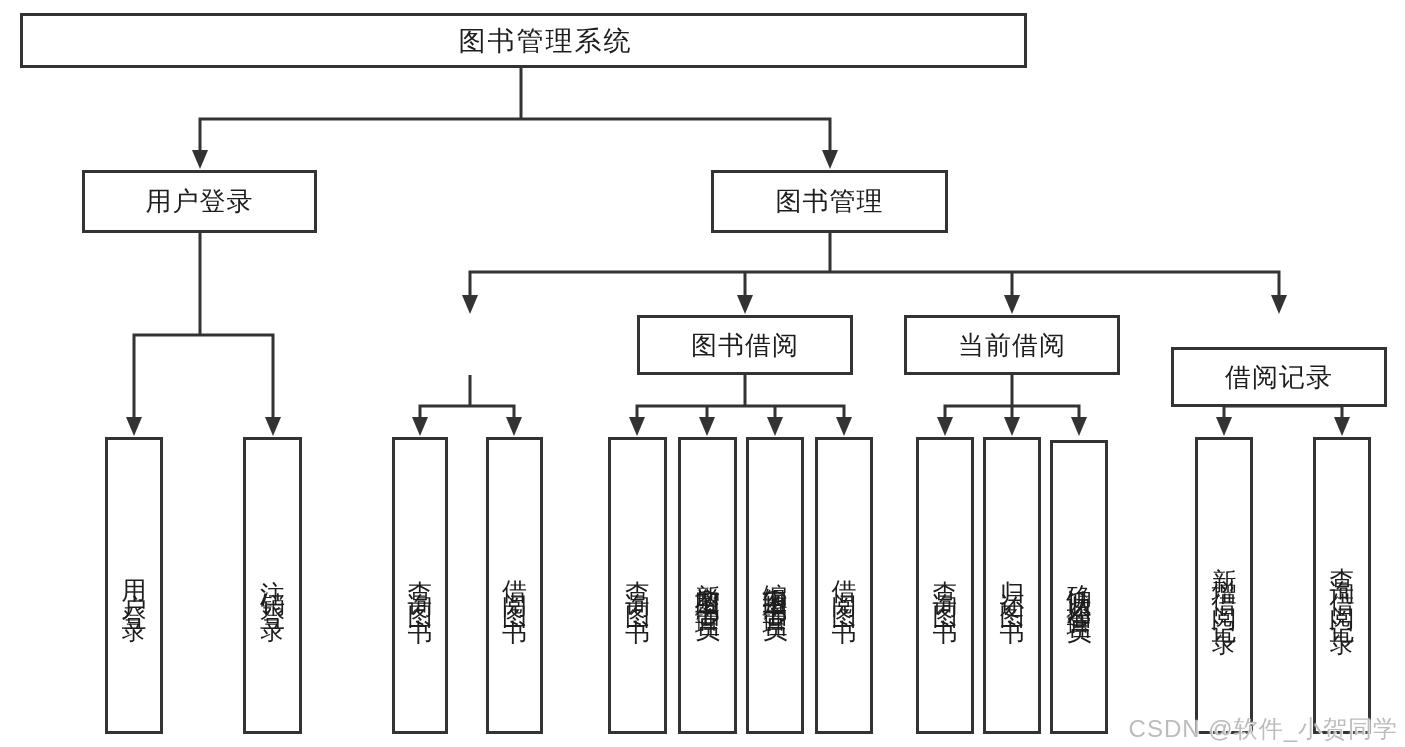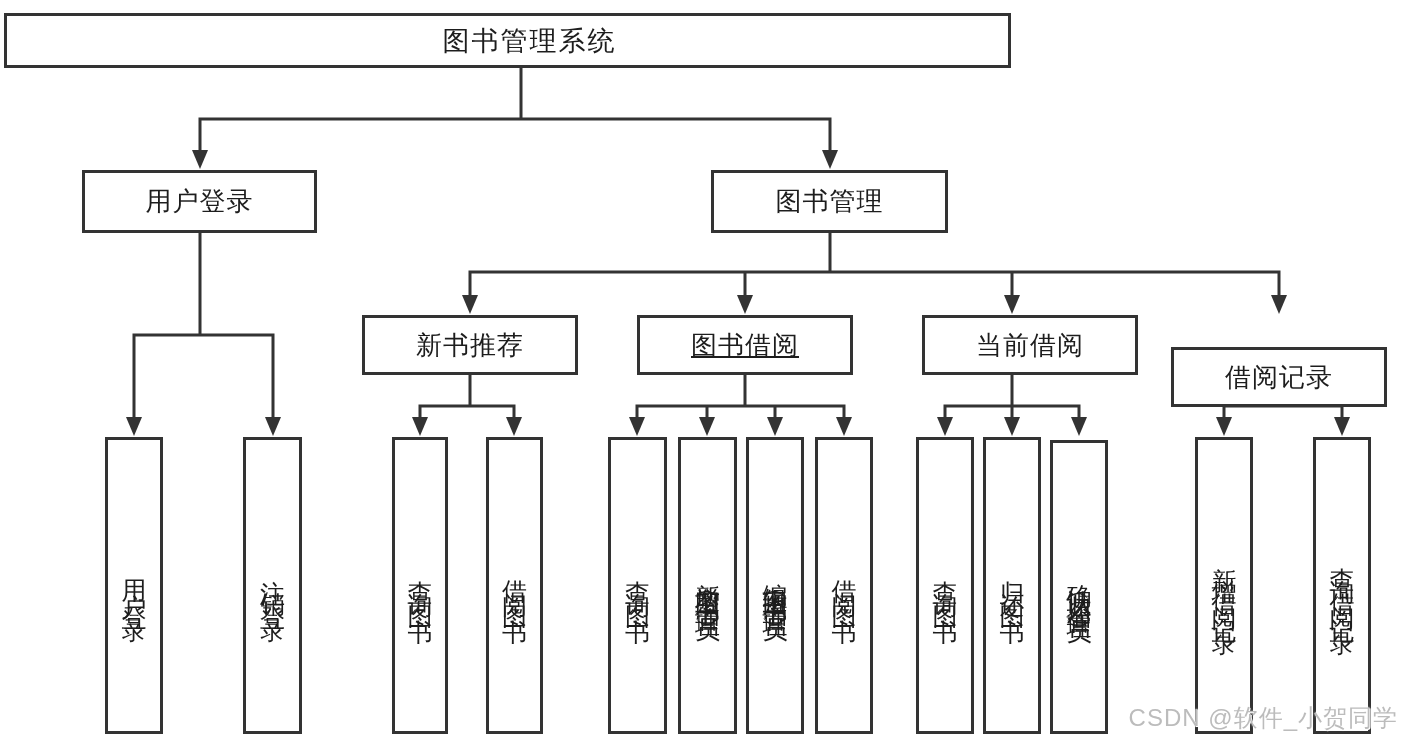--- a/index.html
+++ b/index.html
@@ -32,21 +32,21 @@
     writing-mode: vertical-rl;
     text-orientation: mixed;
     font-size: 25px;
     letter-spacing: 13px;
     line-height: 1;
   }
   .v-node.long .label { letter-spacing: 5px; }
   .watermark {
     position: absolute;
     right: 7px;
-    bottom: 13px;
+    bottom: 2px;
     font-size: 24px;
     color: #bcbcbc;
     letter-spacing: 1px;
     text-shadow: 0 0 2px #ffffff, 1px 1px 0 #ffffff;
     white-space: nowrap;
   }
 </style>
 </head>
 <body>
 
@@ -88,38 +88,35 @@
       <polygon points="767,417 783,417 775,436"></polygon>
       <polygon points="836,417 852,417 844,436"></polygon>
       <polygon points="937,417 953,417 945,436"></polygon>
       <polygon points="1004,417 1020,417 1012,436"></polygon>
       <polygon points="1071,417 1087,417 1079,436"></polygon>
       <polygon points="1216,417 1232,417 1224,436"></polygon>
       <polygon points="1334,417 1350,417 1342,436"></polygon>
     </g>
   </svg>
 
-  <div class="node h-node root-node" style="left:4px; top:13px; width:1007px; height:55px;padding-left:44px;">
+  <div class="node h-node root-node" style="left:20px; top:13px; width:1007px; height:55px;padding-left:44px;">
     <span class="label">图书管理系统</span>
   </div>
 
   <div class="node h-node" style="left:82px; top:170px; width:235px; height:63px;">
     <span class="label">用户登录</span>
   </div>
   <div class="node h-node" style="left:711px; top:170px; width:237px; height:63px;align-items:center;">
     <span class="label">图书管理</span>
   </div>
 
-  <div class="node h-node" style="left:362px; top:315px; width:216px; height:60px;">
-    <span class="label">新书推荐</span>
-  </div>
-  <div class="node h-node" style="left:637px; top:315px; width:216px; height:60px;text-decoration:underline;">
+  <div class="node h-node" style="left:637px; top:315px; width:216px; height:60px;">
     <span class="label">图书借阅</span>
   </div>
-  <div class="node h-node" style="left:904px; top:315px; width:216px; height:60px;margin-left:18px;">
+  <div class="node h-node" style="left:904px; top:315px; width:216px; height:60px;">
     <span class="label">当前借阅</span>
   </div>
   <div class="node h-node" style="left:1171px; top:315px; width:216px; height:60px;margin-top:32px;">
     <span class="label">借阅记录</span>
   </div>
 
   <div class="node v-node" style="left:105px; top:437px; width:58px; height:297px;">
     <span class="label">用户登录</span>
   </div>
   <div class="node v-node" style="left:243px; top:437px; width:59px; height:297px;">

